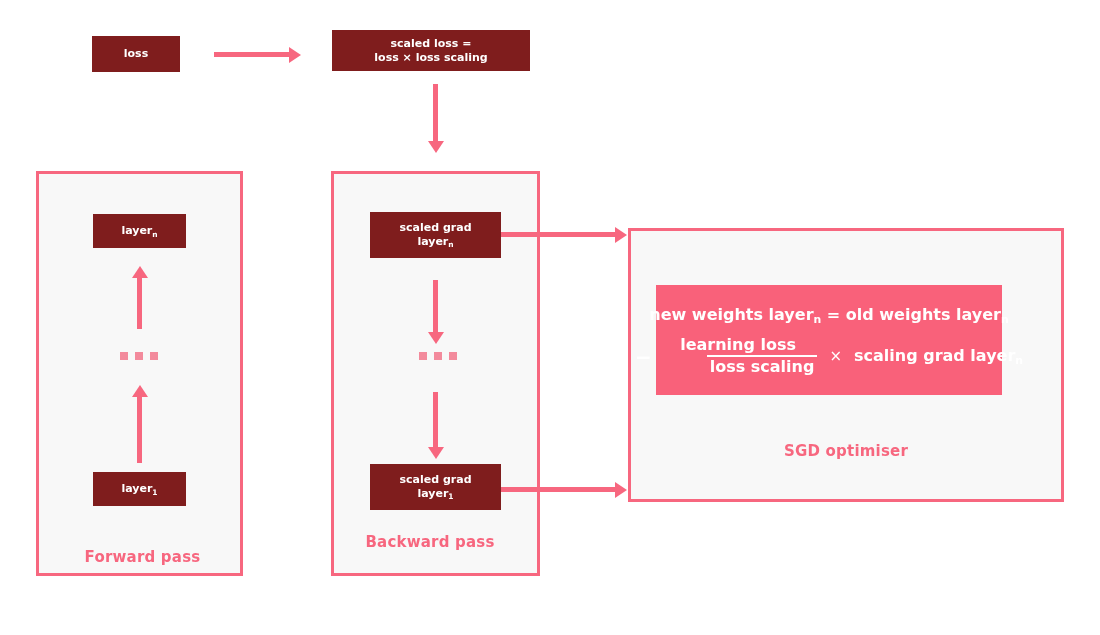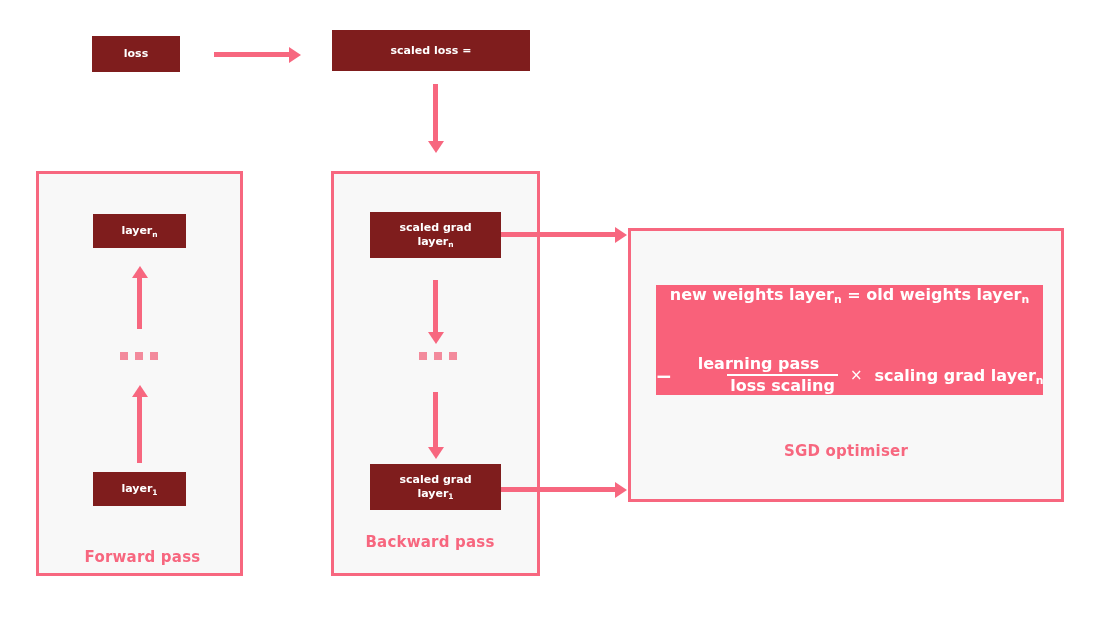--- a/index.html
+++ b/index.html
@@ -163,20 +163,21 @@
 
   <div class="fillbox" style="left:92px; top:36px; width:88px; height:36px;">
     <span>loss</span>
   </div>
 
   <div class="arrow-h" style="left:214px; top:52px; width:76px;"></div>
 
   <div class="fillbox" style="left:332px; top:30px; width:198px; height:41px;">
     <span>
       <span class="ln">scaled loss =</span>
+      <span class="ln">loss × loss scaling</span>
     </span>
   </div>
 
   <div class="arrow-v down" style="left:433px; top:84px; height:58px;"></div>
 
   <div class="panel" style="left:36px; top:171px; width:207px; height:405px;">
   </div>
 
   <div class="fillbox" style="left:93px; top:214px; width:93px; height:34px;">
     <span>
@@ -231,28 +232,28 @@
 
   <div class="panel-label" style="left:331px; top:533px; width:198px;">Backward pass</div>
 
   <div class="arrow-h" style="left:501px; top:232px; width:115px;"></div>
 
   <div class="arrow-h" style="left:501px; top:487px; width:115px;"></div>
 
   <div class="panel" style="left:628px; top:228px; width:436px; height:274px;">
   </div>
 
-  <div class="formula" style="left:656px; top:285px; width:387px; height:110px;justify-content:space-between;">
+  <div class="formula" style="left:656px; top:285px; width:346px; height:110px;">
     <div class="line1">
       <span>new weights layer</span><sub>n</sub><span> = </span><span>old weights layer</span><sub>n</sub>
     </div>
     <div class="line2">
       <span class="minus">−</span>
       <span class="frac">
-        <span class="num">learning pass</span>
+        <span class="num">learning loss</span>
         <span class="den">loss scaling</span>
       </span>
       <span class="times">×</span>
       <span><span>scaling grad layer</span><sub>n</sub></span>
     </div>
   </div>
 
   <div class="panel-label" style="left:628px; top:442px; width:436px;">SGD optimiser</div>
 
 </div>

